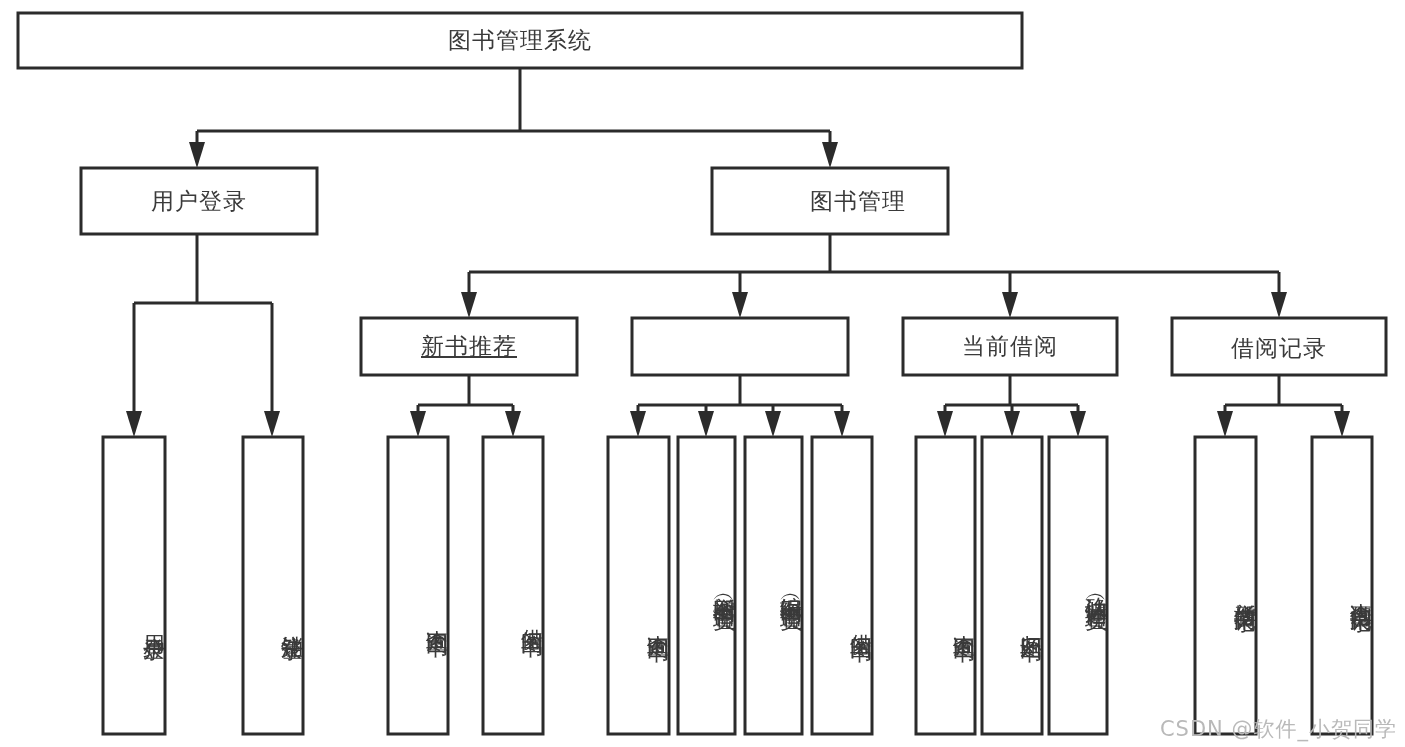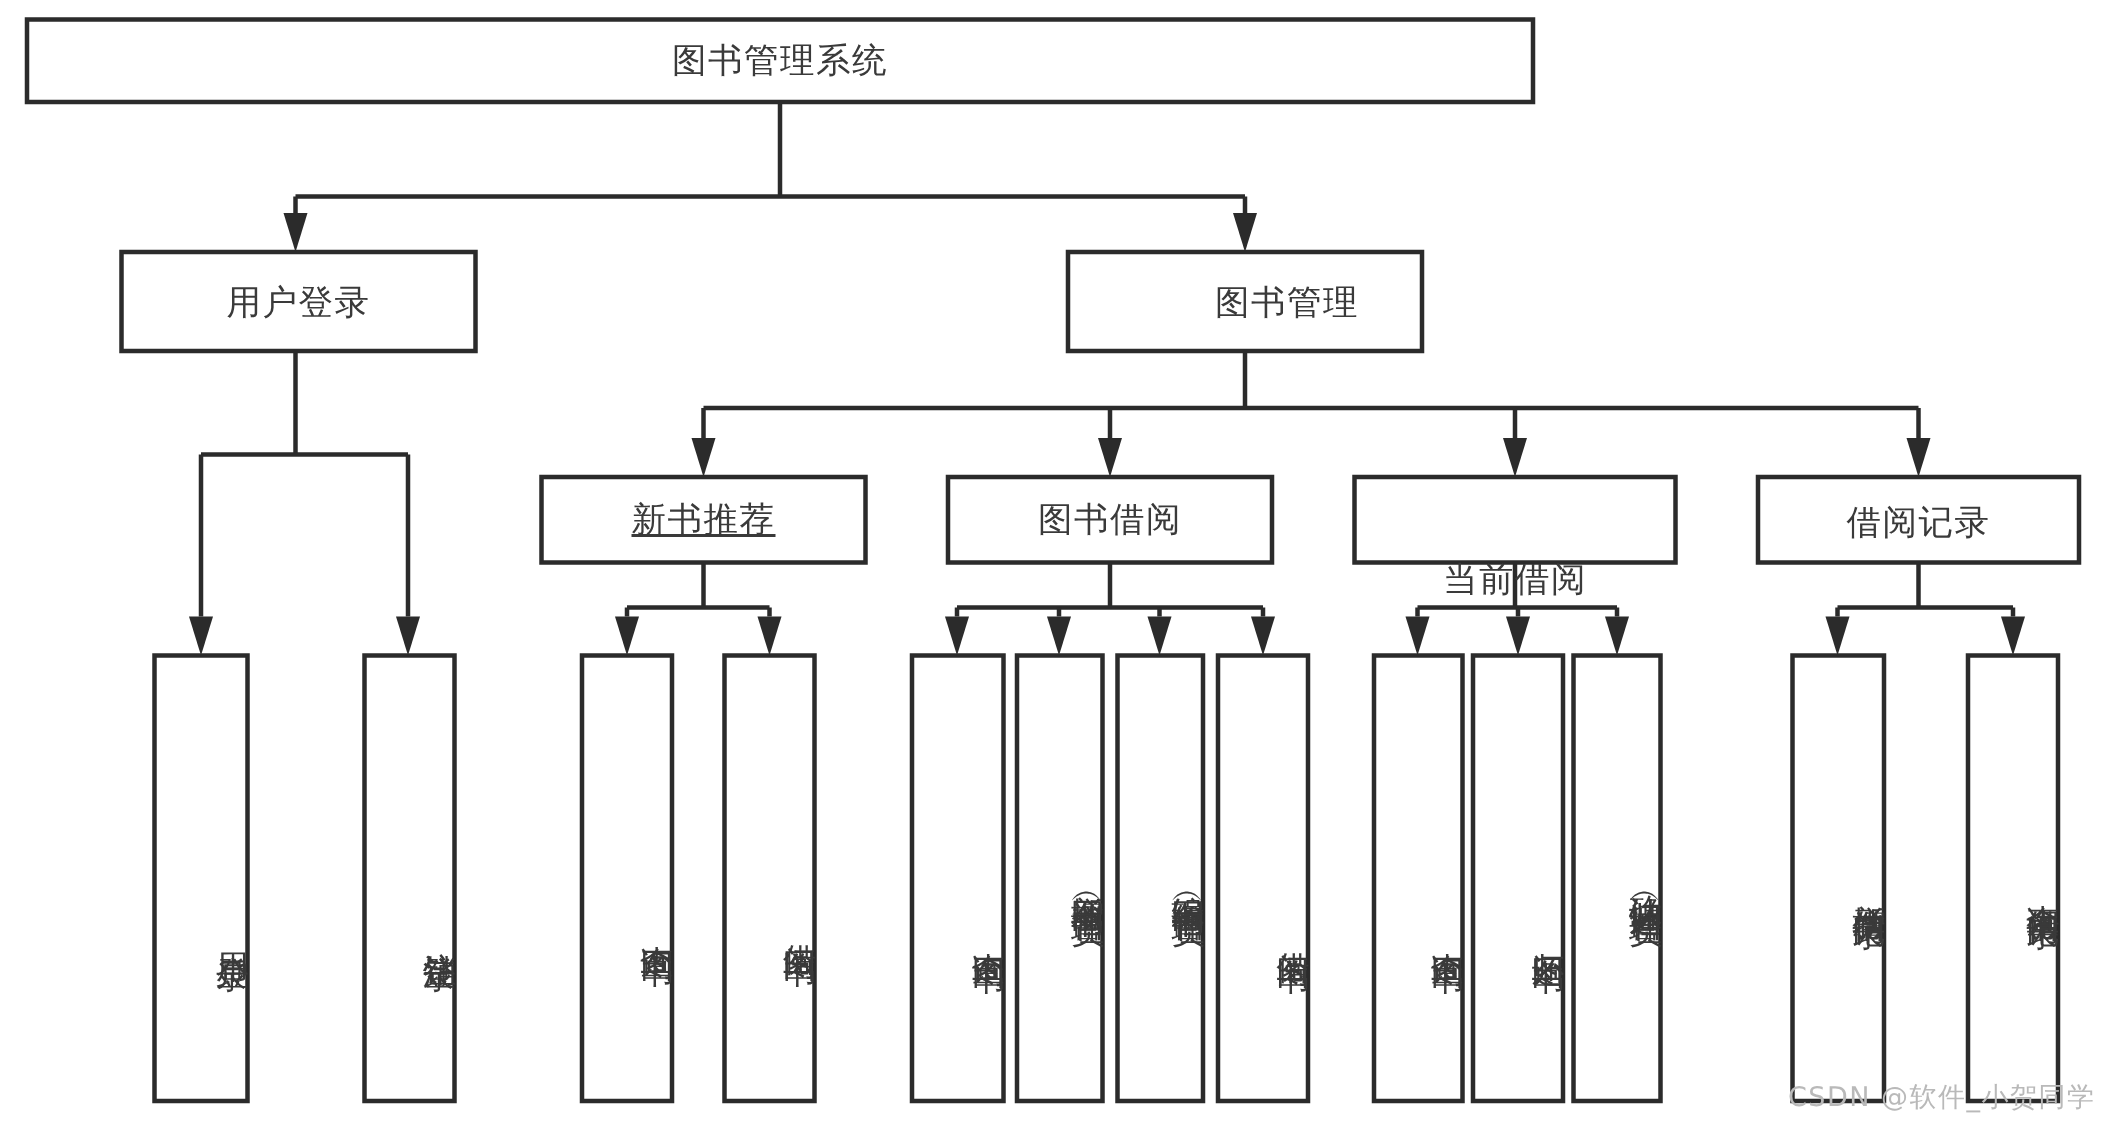--- a/index.html
+++ b/index.html
@@ -11,21 +11,21 @@
   .link{stroke:#2b2b2b;stroke-width:3;fill:none;stroke-linecap:butt;}
   .arrow-head{fill:#2b2b2b;stroke:none;}
   .vtext{position:absolute;writing-mode:vertical-rl;text-orientation:upright;
          font-family:"DejaVu Sans","Liberation Sans",sans-serif;
          font-size:22px;color:#3a3a3a;line-height:1;letter-spacing:2px;
          display:flex;align-items:flex-start;justify-content:center;
          white-space:nowrap;pointer-events:none;}
   .htext{position:absolute;display:flex;align-items:center;justify-content:center;
          font-family:"DejaVu Sans","Liberation Sans",sans-serif;
          font-size:23px;color:#3a3a3a;letter-spacing:1px;white-space:nowrap;}
-  #watermark{position:absolute;right:8px;bottom:4px;font-size:18px;color:#b9b9b9;
+  #watermark{position:absolute;right:8px;bottom:4px;font-size:21px;color:#b9b9b9;
              font-family:"DejaVu Sans","Liberation Sans",sans-serif;letter-spacing:1px;}
 </style>
 </head>
 <body>
 
 <div id="stage">
 
   <svg id="diagram" viewBox="0 0 1405 747">
 
     <g>
@@ -120,22 +120,21 @@
       <rect class="node-box" x="1312" y="437" width="60" height="297"></rect>
     </g>
   </svg>
 
   <div class="htext" style="left:18px;top:13px;width:1004px;height:55px;">图书管理系统</div>
 
   <div class="htext" style="left:81px;top:168px;width:236px;height:66px;">用户登录</div>
   <div class="htext" style="left:712px;top:168px;width:236px;height:66px;padding-left:28px;">图书管理</div>
 
   <div class="htext" style="left:361px;top:318px;width:216px;height:57px;text-decoration:underline;">新书推荐</div>
-  <div class="htext" style="left:632px;top:318px;width:216px;height:57px;">图书借阅</div>
-  <div class="htext" style="left:903px;top:318px;width:214px;height:57px;margin-top:40px;">当前借阅</div>
+  <div class="htext" style="left:903px;top:318px;width:214px;height:57px;">当前借阅</div>
   <div class="htext" style="left:1172px;top:318px;width:214px;height:61px;">借阅记录</div>
 
   <div class="vtext" style="left:103px;top:513px;width:62px;height:215px;">用户登录</div>
   <div class="vtext" style="left:243px;top:513px;width:60px;height:215px;">注销登录</div>
 
   <div class="vtext" style="left:388px;top:503px;width:60px;height:225px;">查询图书</div>
   <div class="vtext" style="left:483px;top:503px;width:60px;height:225px;">借阅图书</div>
 
   <div class="vtext" style="left:608px;top:513px;width:61px;height:215px;">查询图书</div>
   <div class="vtext" style="left:678px;top:445px;width:57px;height:285px;">新增图书（管理员）</div>

